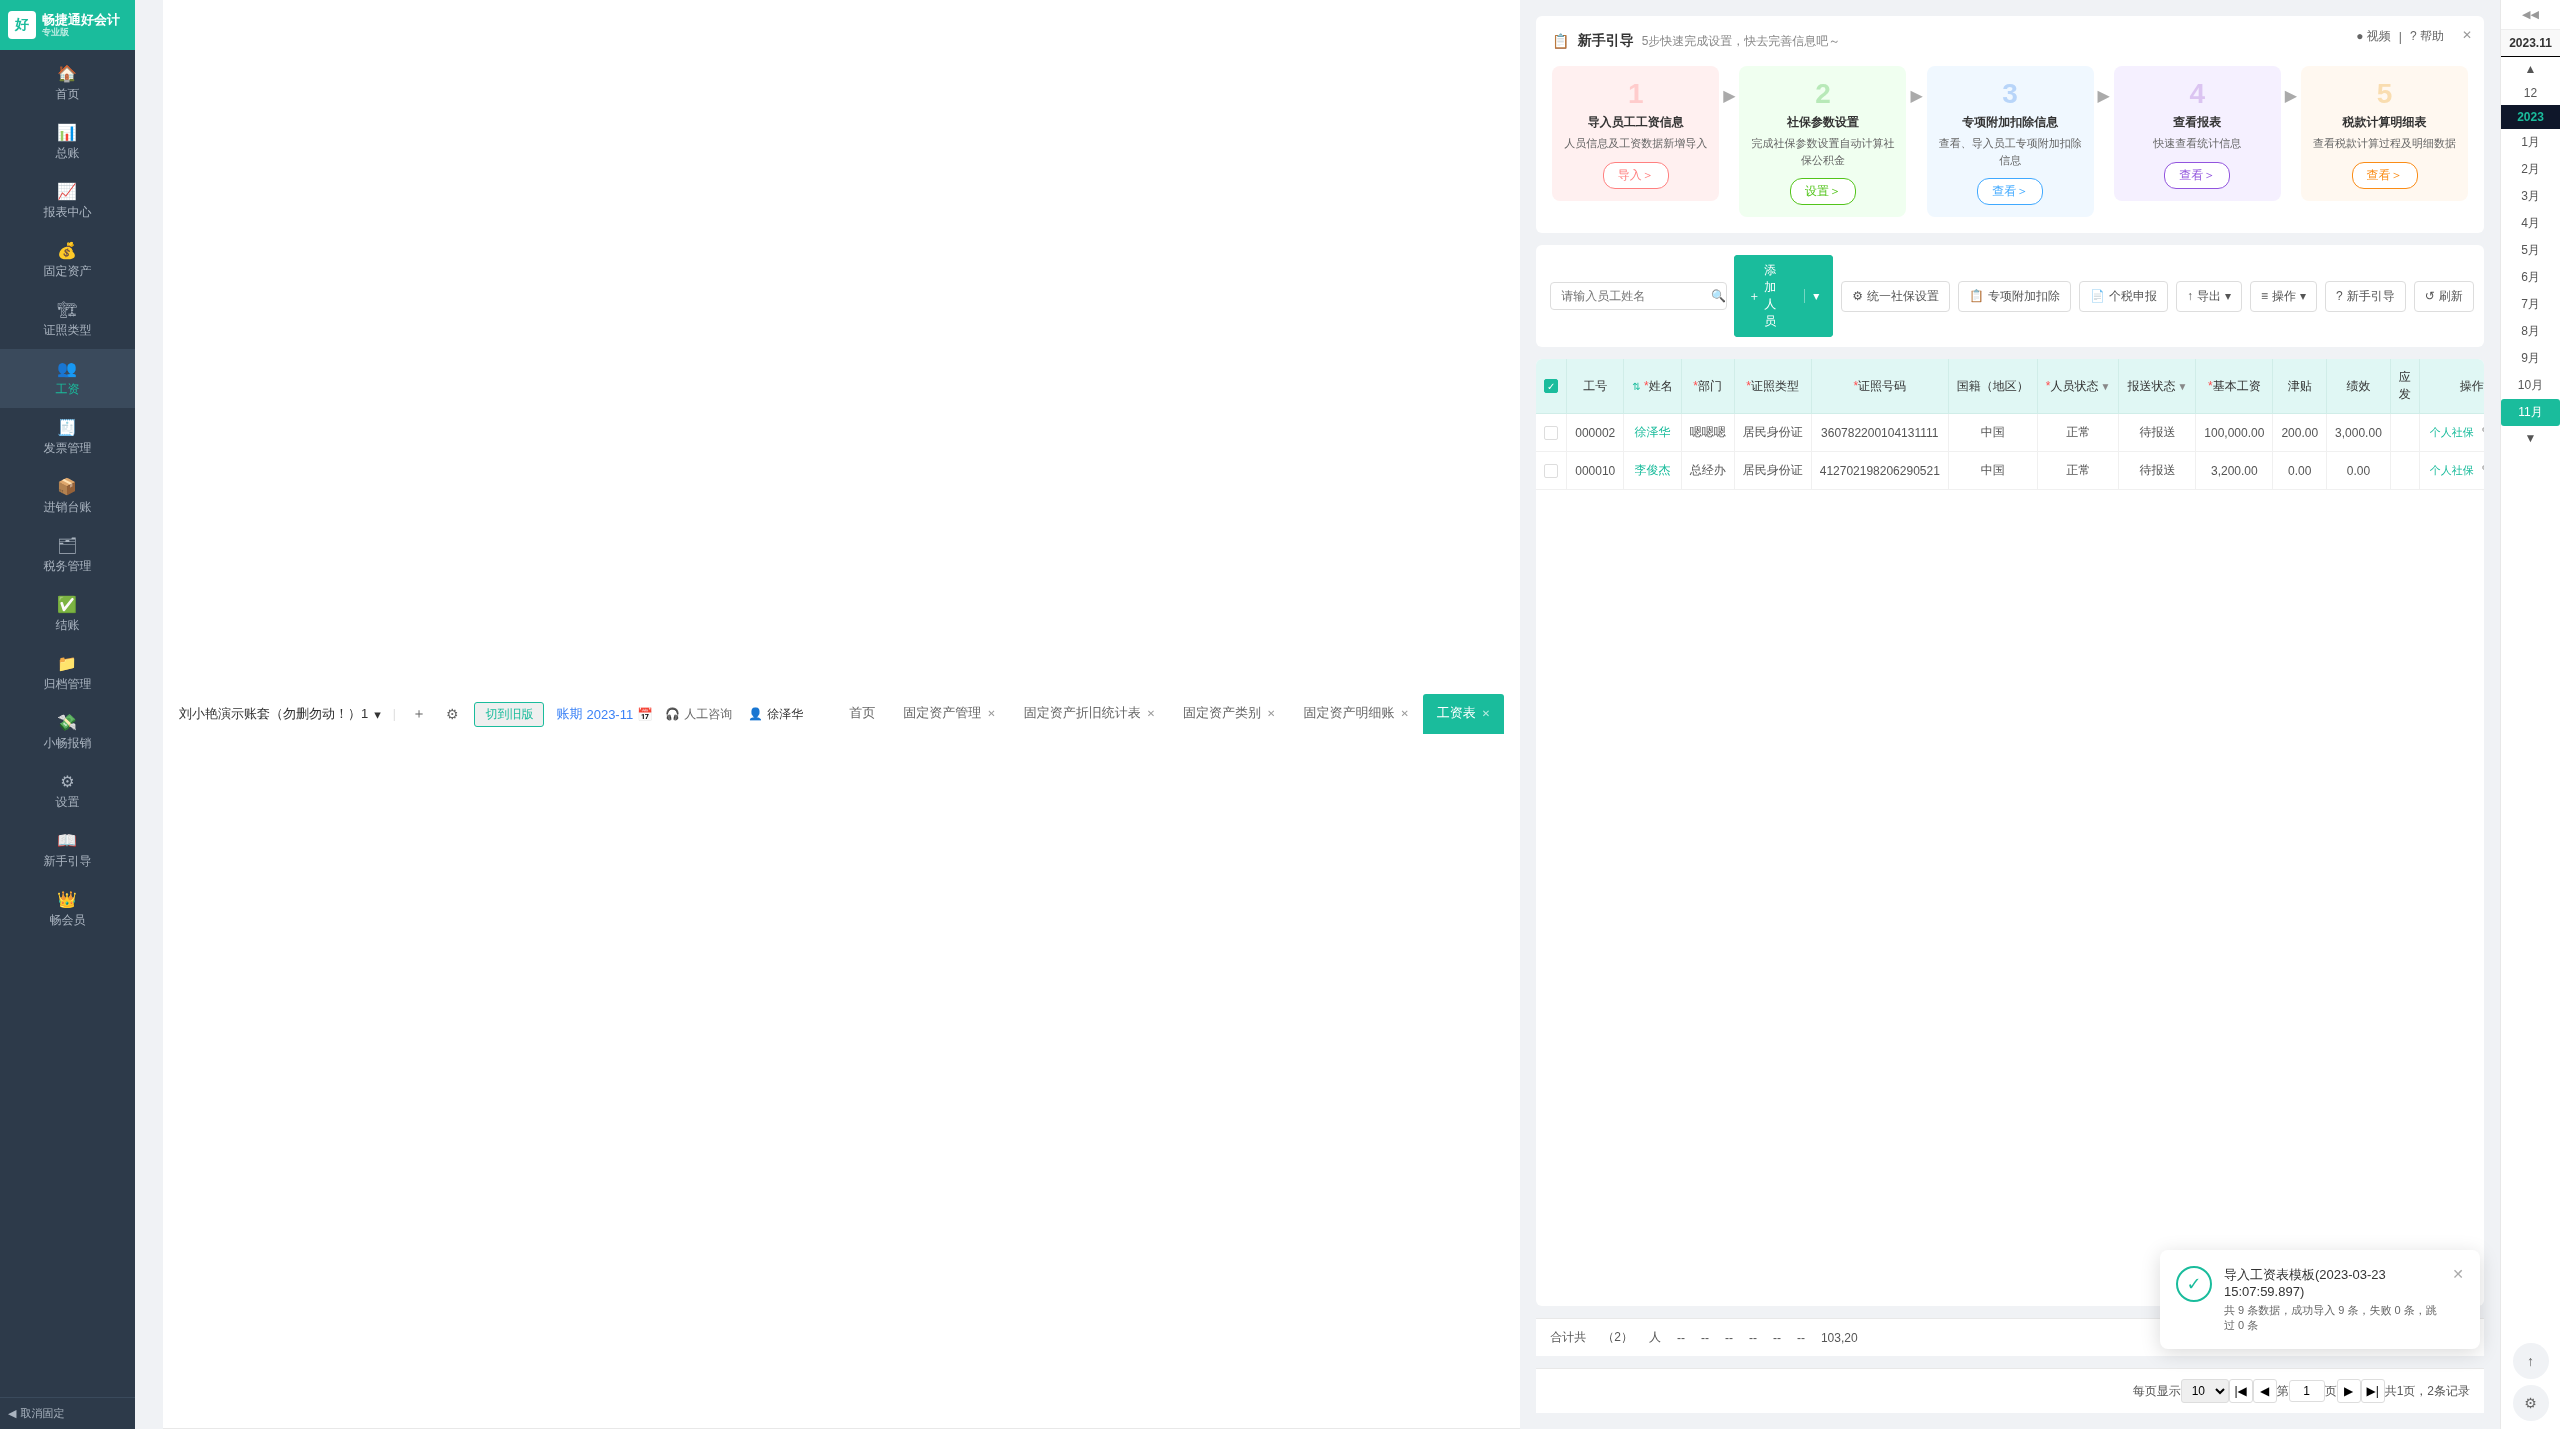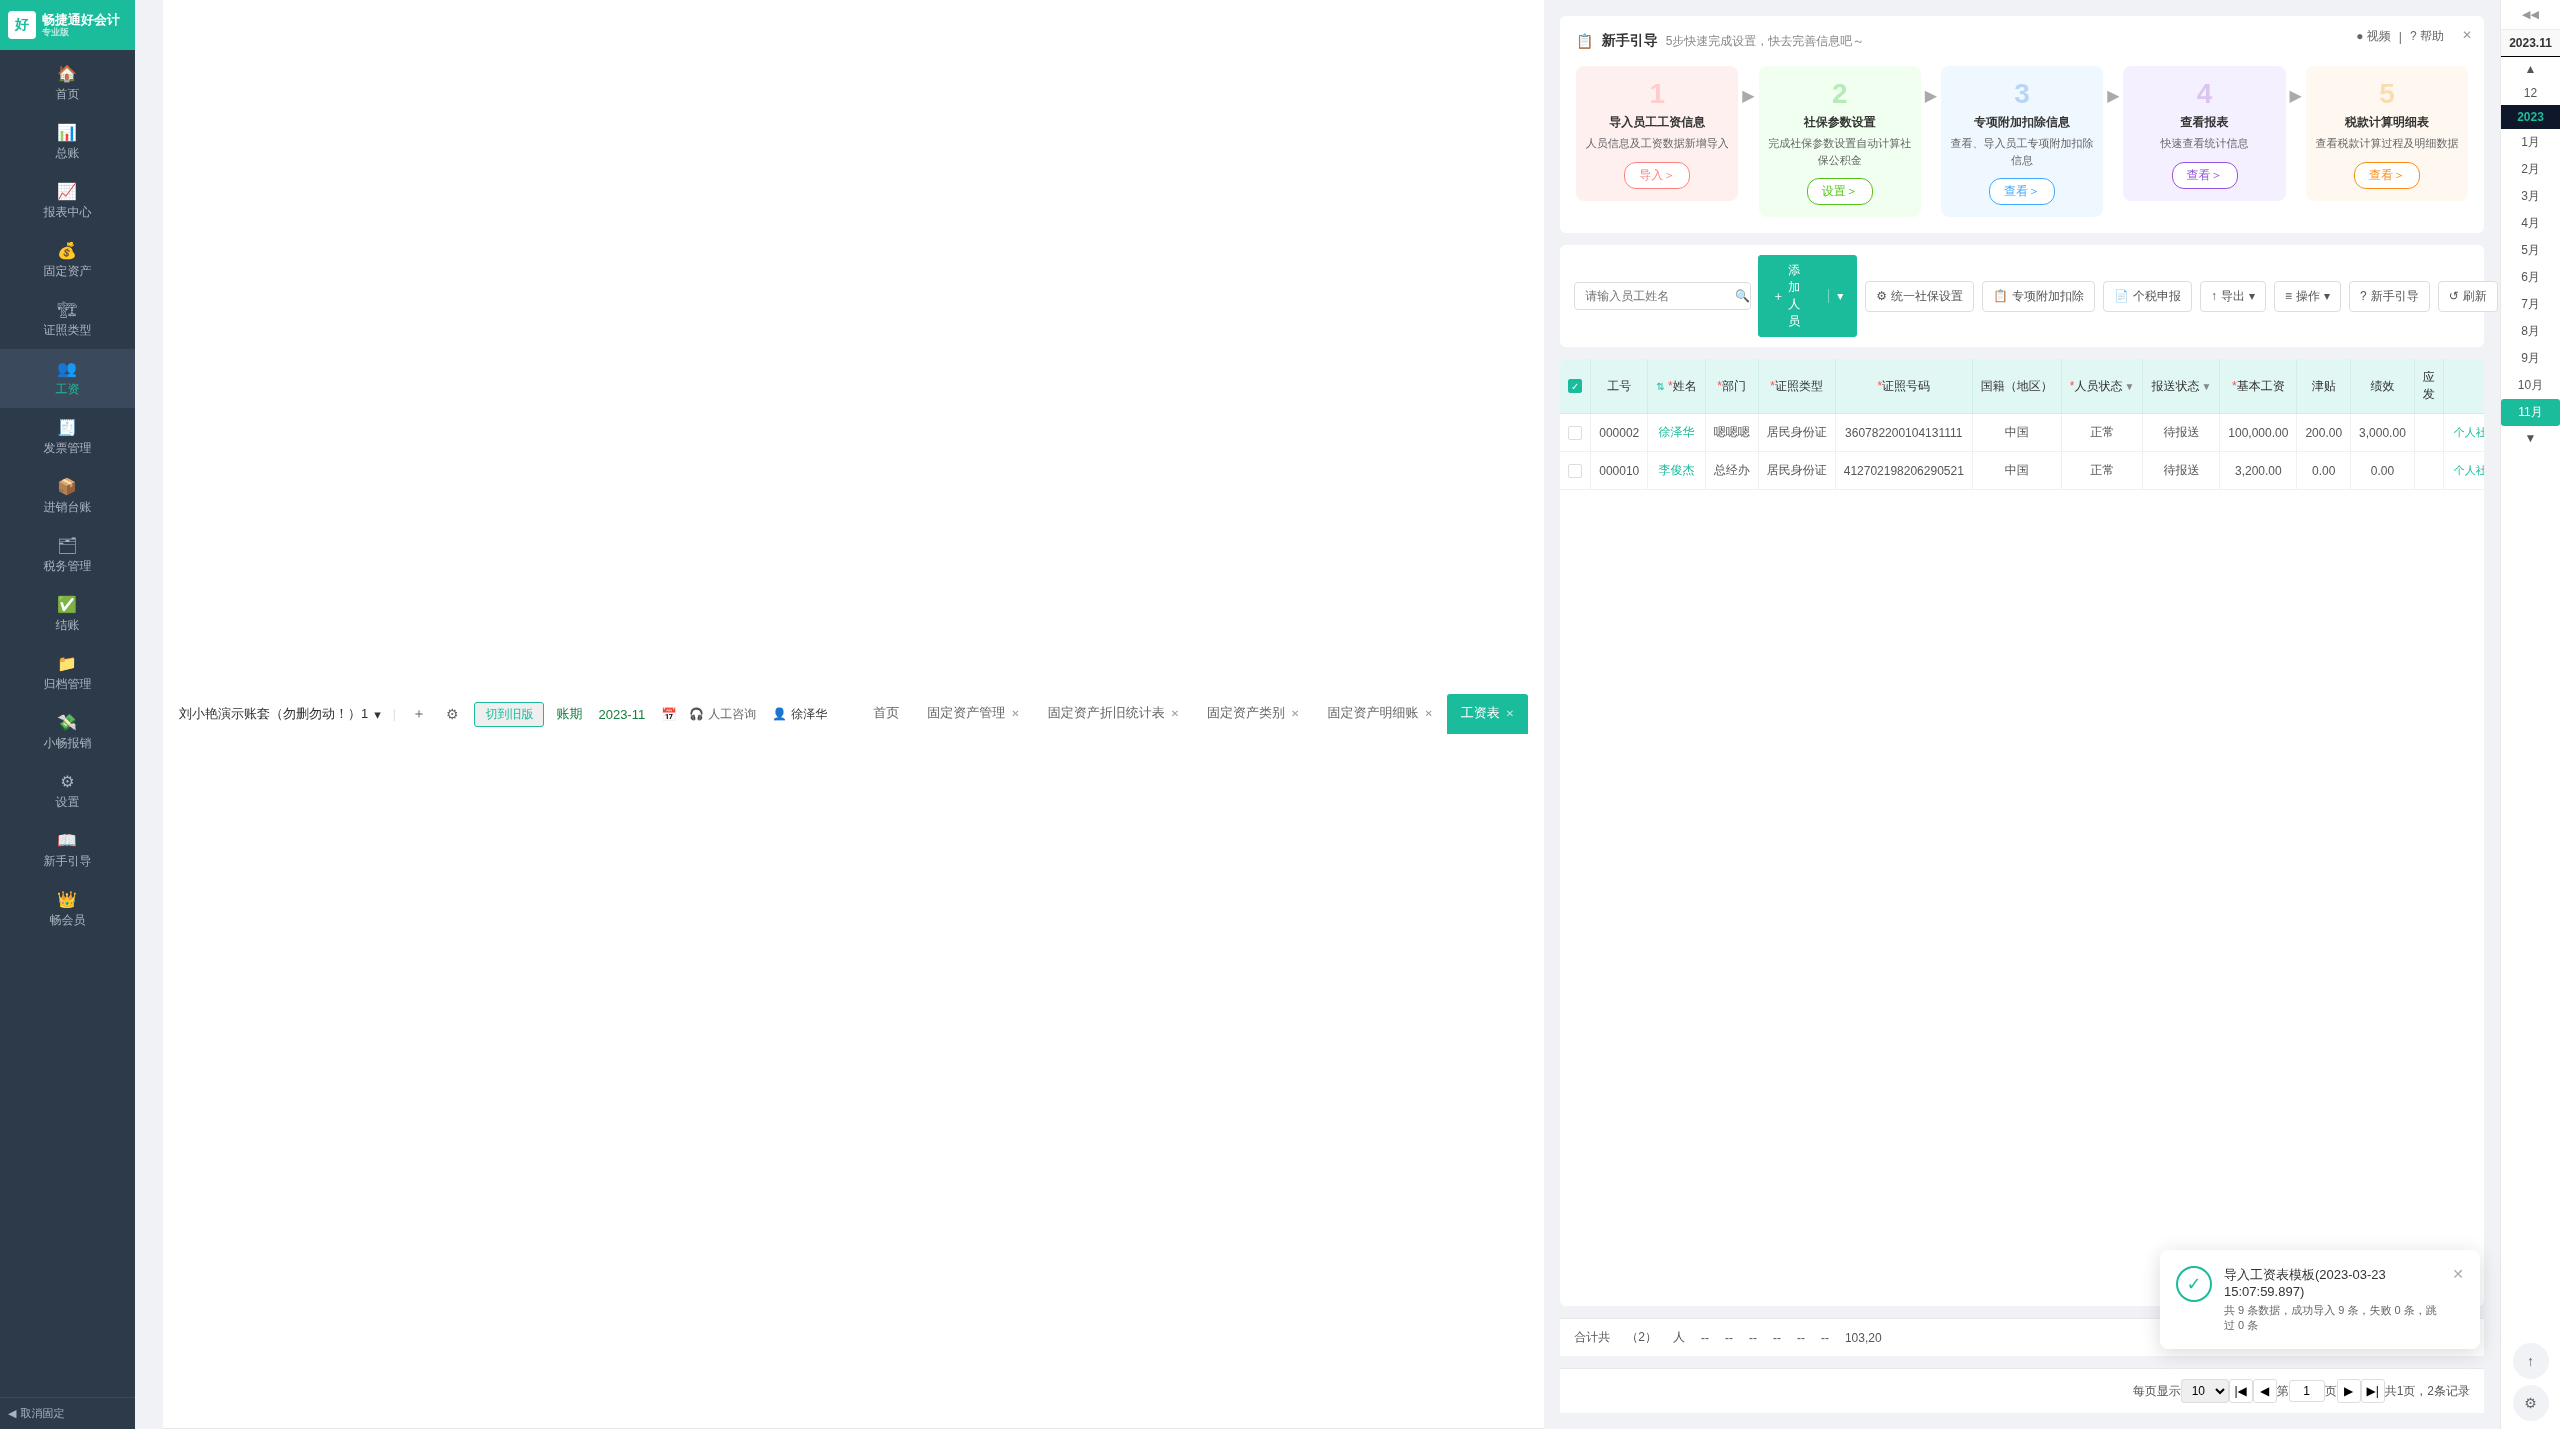--- a/index.html
+++ b/index.html
@@ -86,21 +86,21 @@
       padding: 4px;
     }
     .topbar-old-btn {
       border: 1px solid #1abc9c;
       color: #1abc9c;
       padding: 3px 10px;
       border-radius: 3px;
       cursor: pointer;
       font-size: 12px;
     }
-    .topbar-period { display: flex; align-items: center; gap: 16px; color: #15803d; font-size: 13px; }
+    .topbar-period { display: flex; align-items: center; gap: 4px; color: #3b82f6; font-size: 13px; }
     .topbar-right { margin-left: auto; display: flex; align-items: center; gap: 16px; }
     .topbar-service { display: flex; align-items: center; gap: 4px; color: #666; cursor: pointer; }
     .topbar-user { display: flex; align-items: center; gap: 4px; color: #333; cursor: pointer; }
 
     
     .tabs-bar {
       background: white;
       border-bottom: 1px solid #e8e8e8;
       display: flex;
       align-items: center;

